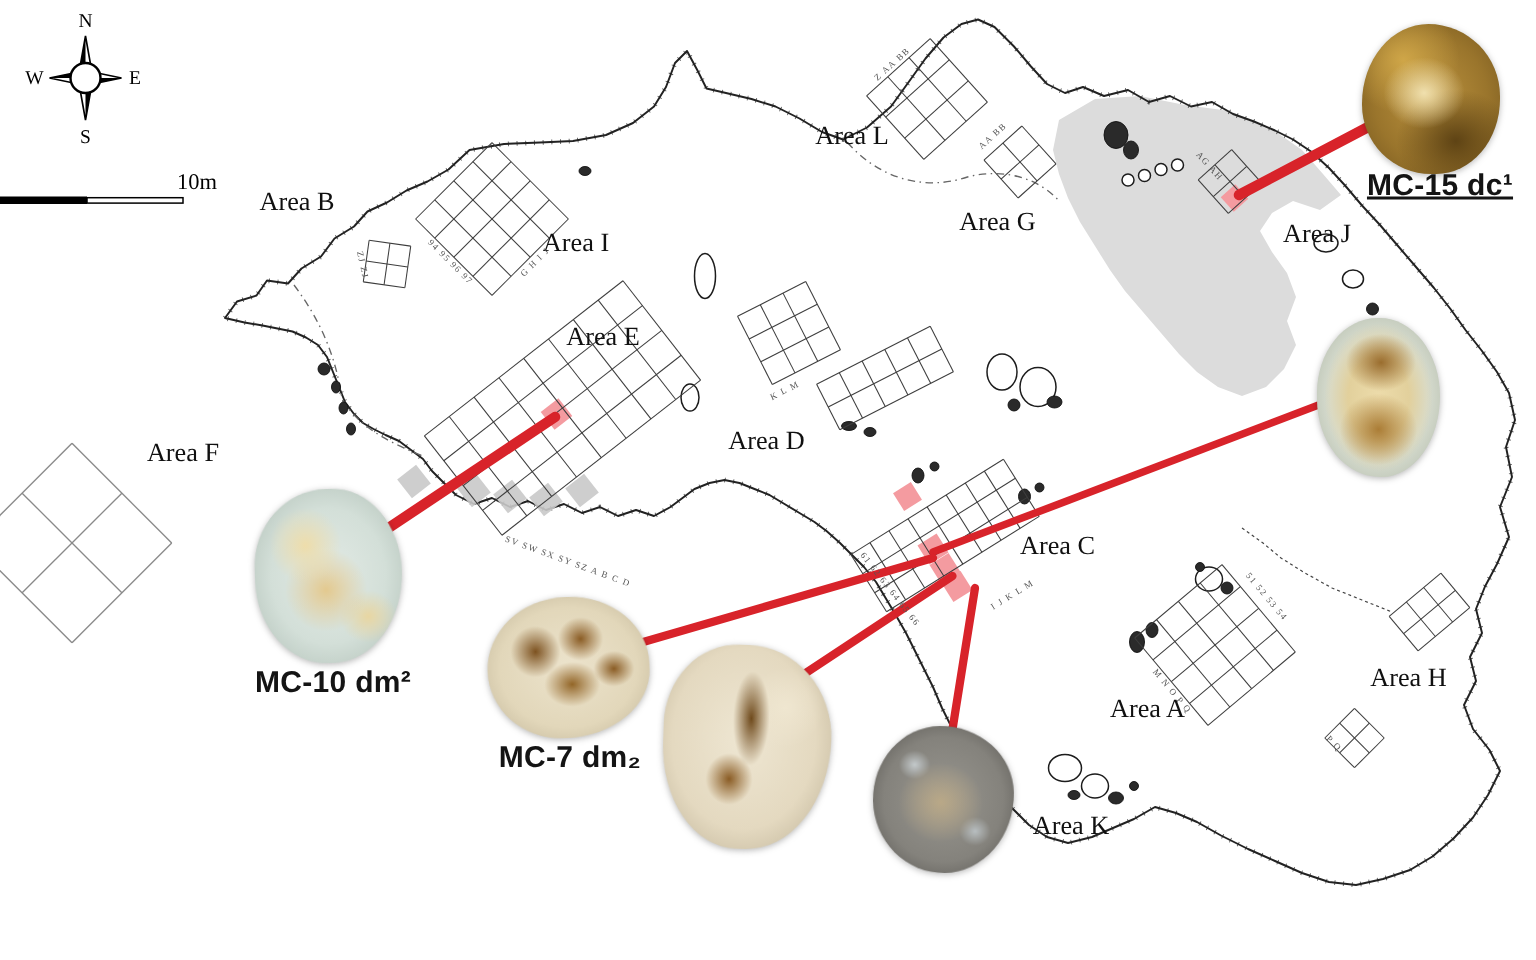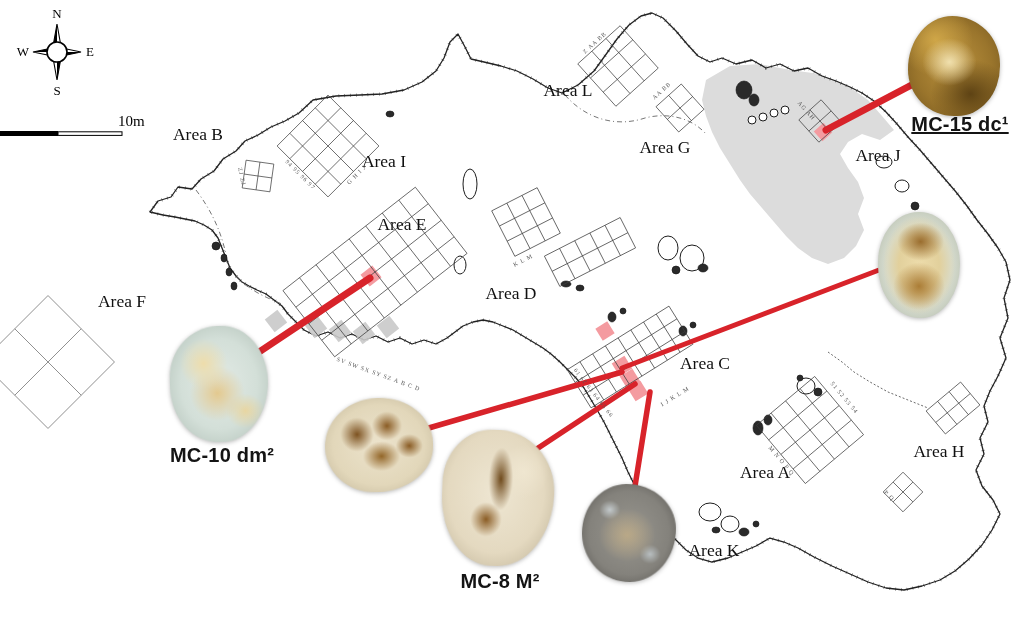--- a/index.html
+++ b/index.html
@@ -342,14 +342,14 @@
 
   <div class="tooth tooth-mc15"></div>
   <div class="tooth tooth-mc9"></div>
   <div class="tooth tooth-mc10"></div>
   <div class="tooth tooth-mc7"></div>
   <div class="tooth tooth-mc8"></div>
   <div class="tooth tooth-mc16"></div>
 
   <div class="spec-label" style="left:895px;top:113px;width:130px;text-decoration:underline;">MC-15 dc¹</div>
   <div class="spec-label" style="left:147px;top:444px;width:150px;">MC-10 dm²</div>
-  <div class="spec-label" style="left:425px;top:570px;width:150px;">MC-8 M²</div>
+  <div class="spec-label" style="left:305px;top:494px;width:150px;">MC-7 dm₂</div>
 </div>
 
 </body></html>

